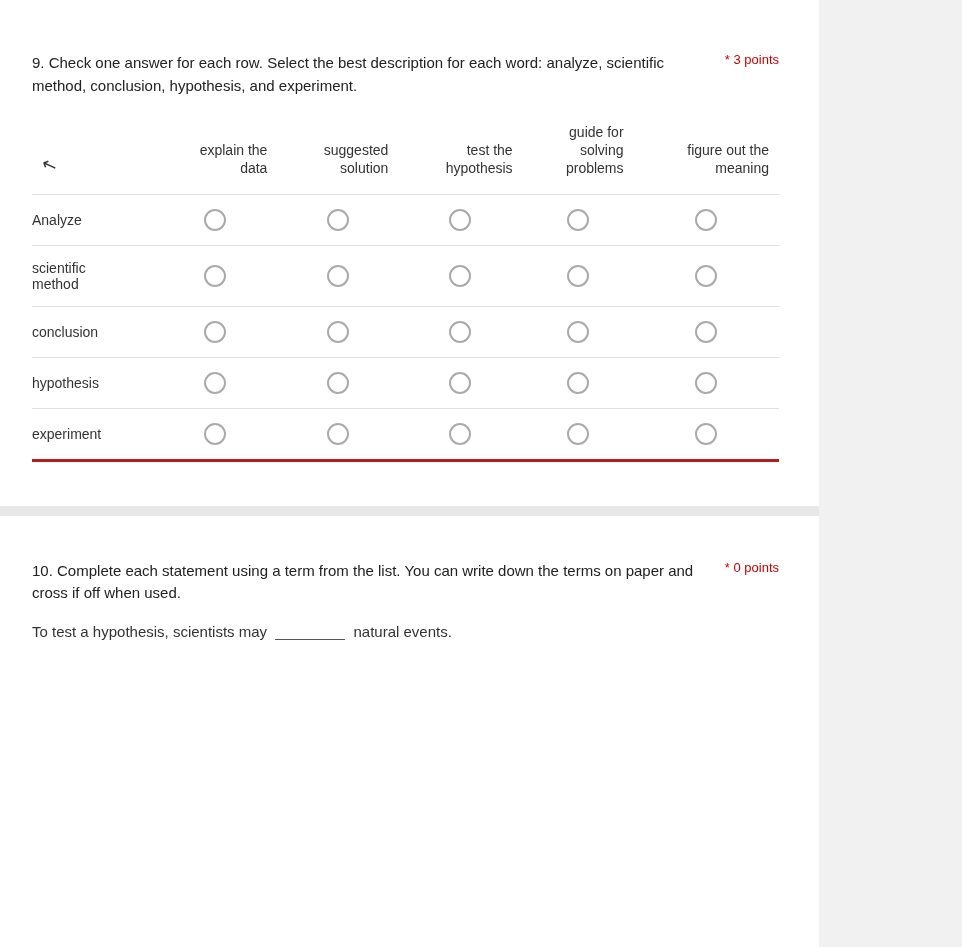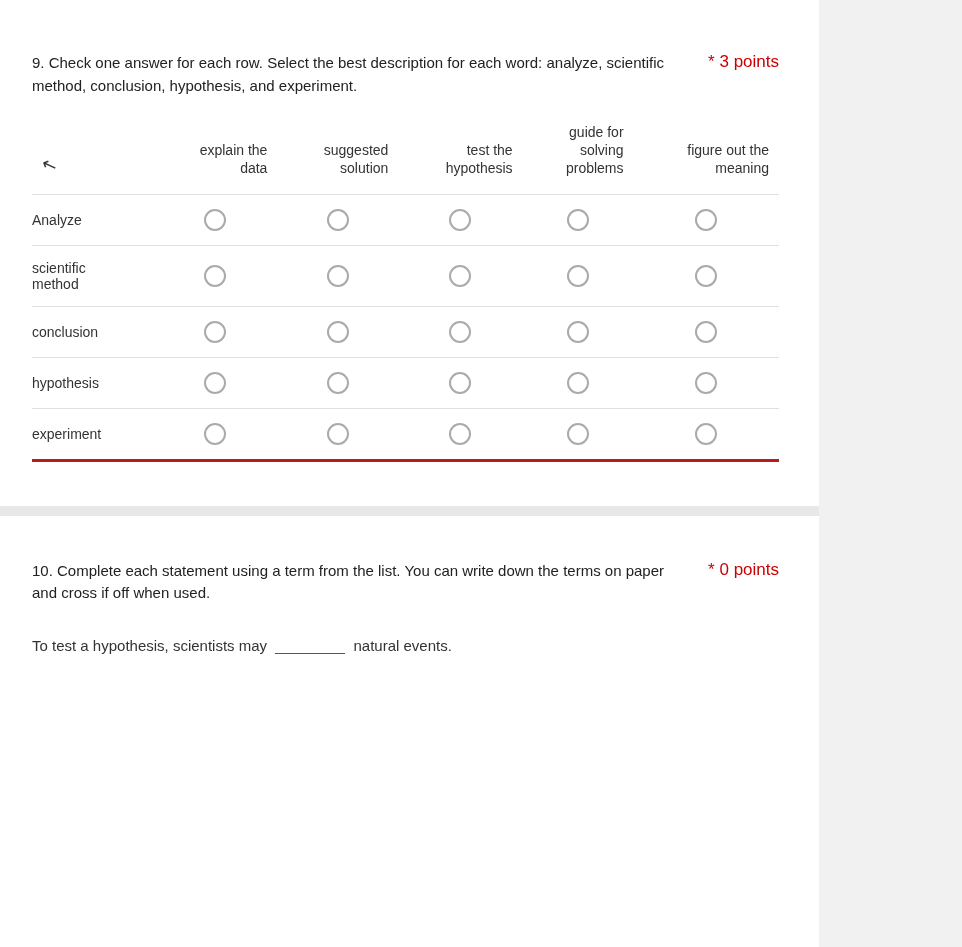--- a/index.html
+++ b/index.html
@@ -24,21 +24,21 @@
       justify-content: space-between;
       align-items: flex-start;
       margin-bottom: 18px;
     }
     .question-text {
       font-size: 15px;
       line-height: 1.5;
       flex: 1;
     }
     .points-badge {
-      font-size: 17px;
+      font-size: 13px;
       color: #c00;
       white-space: nowrap;
       margin-left: 16px;
       font-weight: 500;
     }
     .grid-table {
       width: 100%;
       border-collapse: collapse;
       margin-top: 8px;
     }
@@ -85,21 +85,21 @@
     .divider {
       height: 10px;
       background: #e8e8e8;
       margin: 24px -40px;
     }
     .question-block-2 {
       padding: 20px 0 0 0;
     }
     .statement-line {
       font-size: 15px;
-      margin-top: 32px;
+      margin-top: 18px;
       color: #333;
     }
     .blank {
       display: inline-block;
       width: 70px;
       border-bottom: 1.5px solid #555;
       margin: 0 4px;
       vertical-align: bottom;
       height: 16px;
     }

